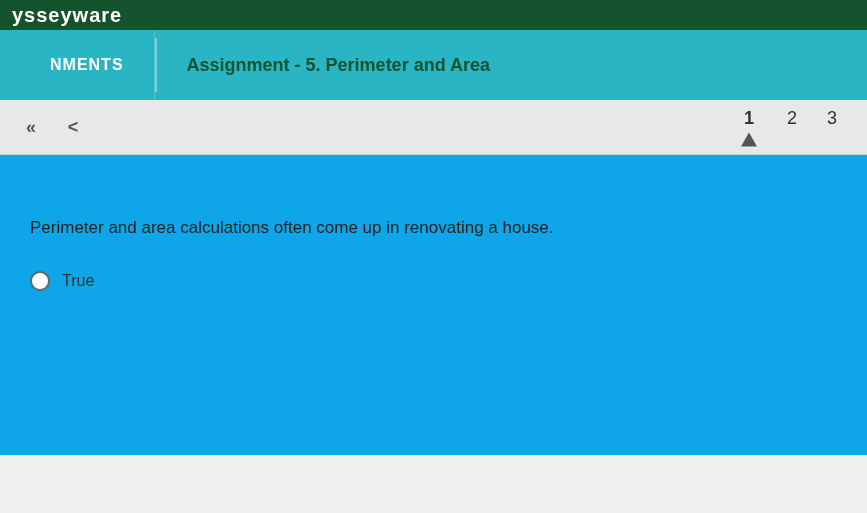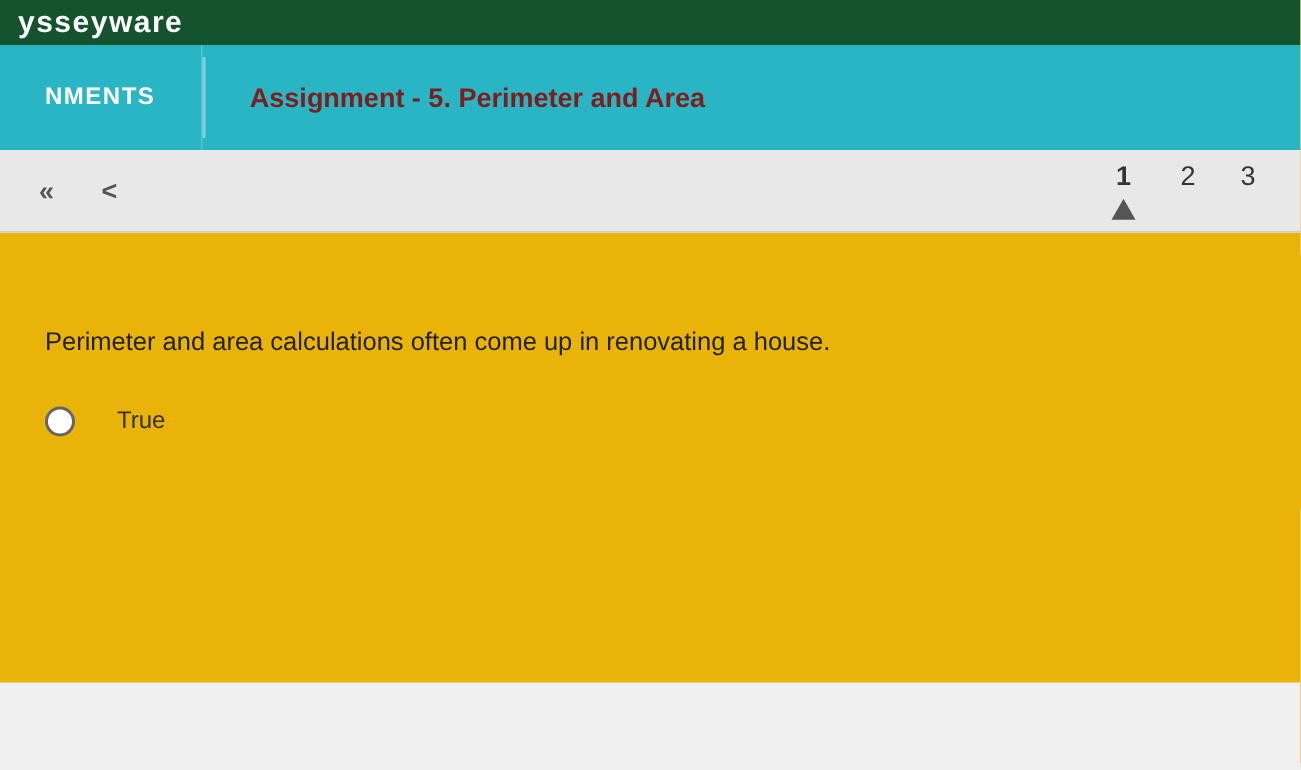--- a/index.html
+++ b/index.html
@@ -33,20 +33,21 @@
       letter-spacing: 1px;
     }
 
     
     .nav-header {
       width: 100%;
       height: 70px;
       background: #29b5c3;
       display: flex;
       align-items: stretch;
+      padding-left: 20px;
     }
 
     .nav-item {
       display: flex;
       align-items: center;
       justify-content: center;
       padding: 0 30px;
       color: white;
       font-size: 16px;
       font-weight: bold;
@@ -59,21 +60,21 @@
       width: 2px;
       background: rgba(255,255,255,0.4);
       margin: 8px 0;
     }
 
     .assignment-info {
       display: flex;
       flex-direction: column;
       justify-content: center;
       padding: 0 30px;
-      color: #7f1d1d;
+      color: #14532d;
     }
 
     .assignment-title {
       font-size: 18px;
       font-weight: bold;
     }
 
     .assignment-attempt {
       font-size: 13px;
       margin-top: 3px;
@@ -139,37 +140,37 @@
       height: 0;
       border-left: 8px solid transparent;
       border-right: 8px solid transparent;
       border-bottom: 14px solid #555;
       margin-top: 4px;
     }
 
     
     .main-content {
       width: 100%;
-      background: #eab308;
+      background: #0ea5e9;
       padding: 30px 30px 20px 30px;
       min-height: 300px;
     }
 
     .question-text {
       font-size: 17px;
       color: #222;
       margin-bottom: 30px;
       margin-top: 30px;
       line-height: 1.5;
     }
 
     .answer-option {
       display: flex;
       align-items: center;
-      gap: 28px;
+      gap: 12px;
       margin-bottom: 20px;
       font-size: 16px;
       color: #333;
       cursor: pointer;
     }
 
     .radio-circle {
       width: 20px;
       height: 20px;
       border-radius: 50%;

